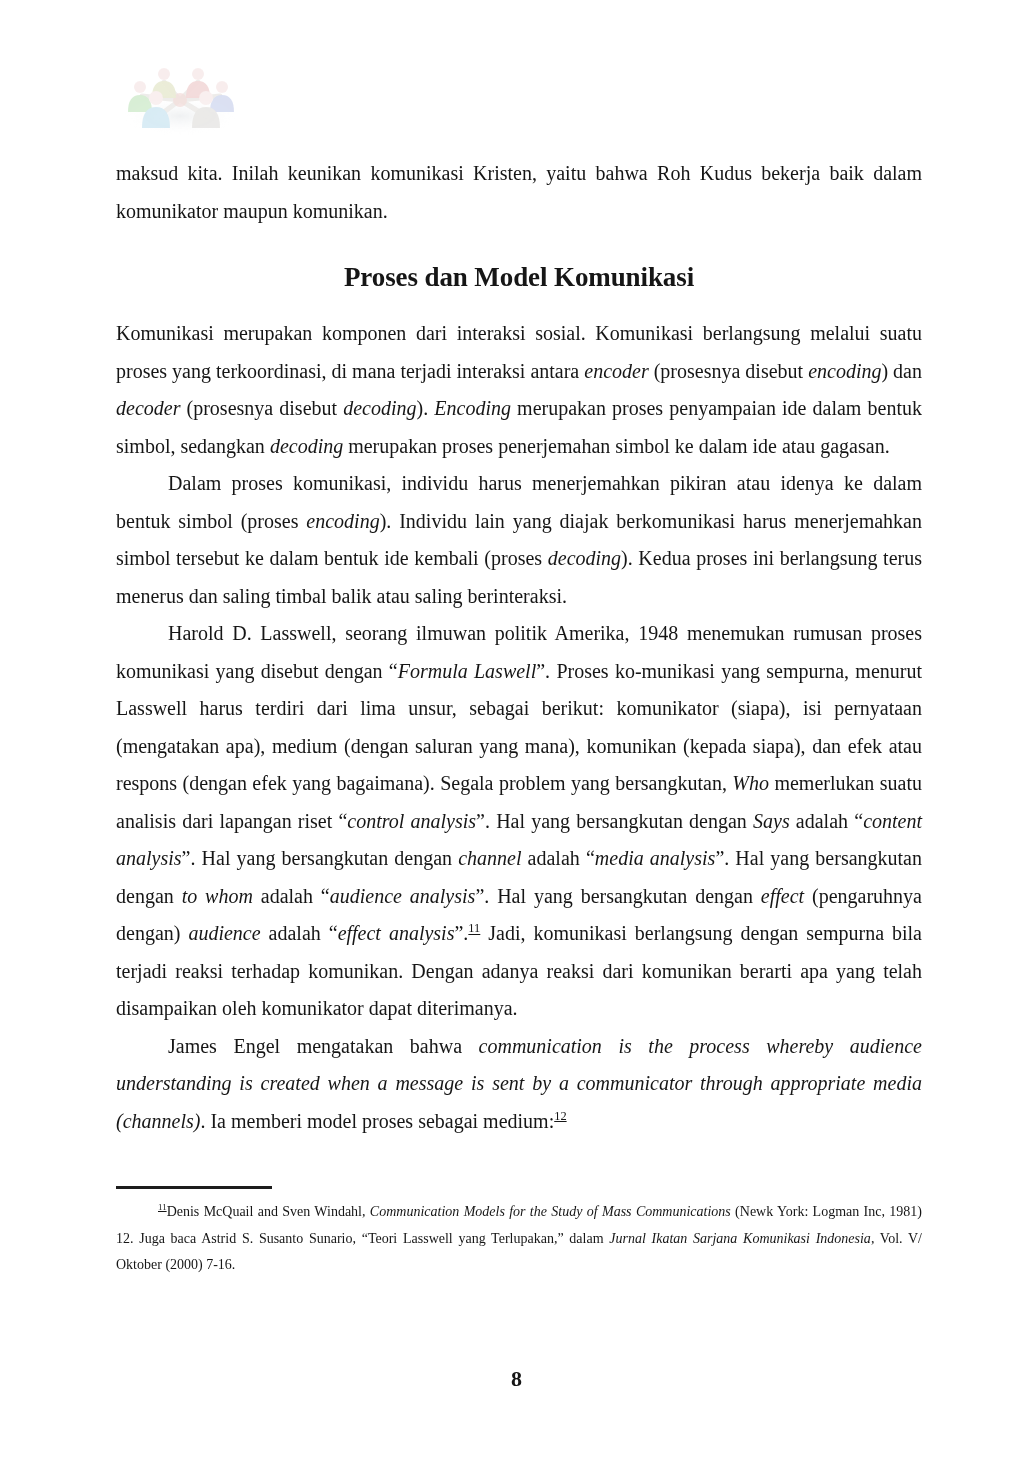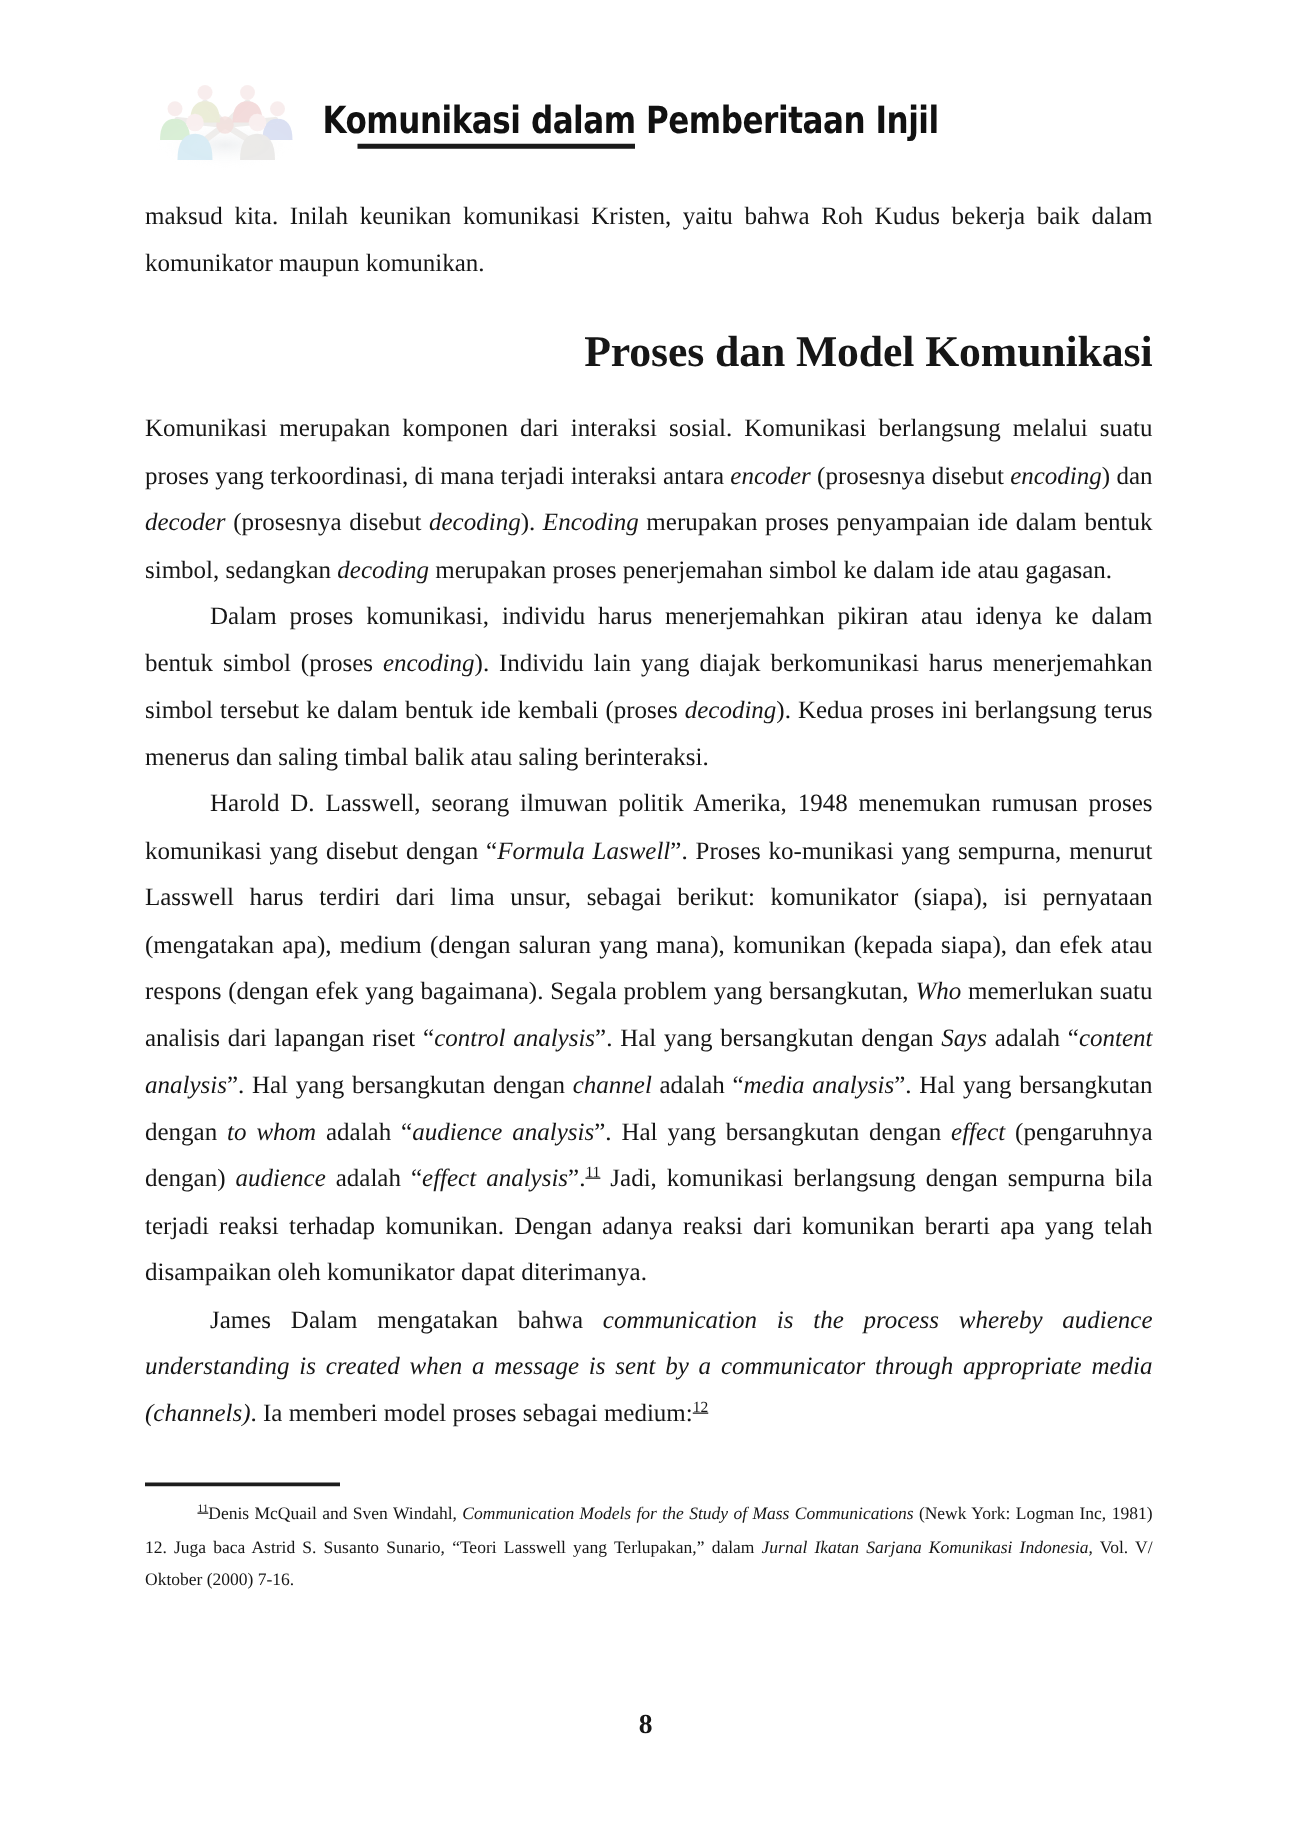--- a/index.html
+++ b/index.html
@@ -72,23 +72,23 @@
     margin: 0 0 0 0;
     font-size: 20px;
     line-height: 37.5px;
     text-align: justify;
     text-justify: inter-word;
     hyphens: manual;
   }
   p.para.indent { text-indent: 52px; }
 
   h2.section-heading {
-    font-size: 35px;
+    font-size: 27px;
     font-weight: bold;
-    text-align: right;
+    text-align: center;
     margin: 31px 0 22px 0;
     letter-spacing: -0.1px;
     line-height: 1.2;
     font-family: Liberation Serif, serif;
   }
 
   i, em { font-style: italic; }
   sup {
     font-size: 0.62em;
     vertical-align: super;
@@ -185,39 +185,35 @@
           <path d="M30 68 q0 -21 14 -21 q14 0 14 21 z" fill="#a9d4e8"></path>
         </g>
 
         <g opacity="0.98">
           <circle cx="94" cy="38" r="7" fill="#f2dcdc"></circle>
           <path d="M80 68 q0 -21 14 -21 q14 0 14 21 z" fill="#d2d0cd"></path>
         </g>
       </svg>
     </div>
 
-    <div class="header-title-wrap">
-      <div class="header-title">Komunikasi dalam Pemberitaan Injil</div>
-      <div class="header-rule"></div>
-    </div>
   </div>
 
   <div class="body">
 
     <p class="para">maksud kita. Inilah keunikan komunikasi Kristen, yaitu bahwa Roh Kudus bekerja baik dalam komunikator maupun komunikan.</p>
 
     <h2 class="section-heading">Proses dan Model Komunikasi</h2>
 
     <p class="para"><span>Komunikasi merupakan komponen dari interaksi sosial. Komunikasi berlangsung melalui suatu proses yang terkoordinasi, di mana terjadi interaksi antara </span><i>encoder</i><span> (prosesnya disebut </span><i>encoding</i><span>) dan </span><i>decoder</i><span> (prosesnya disebut </span><i>decoding</i><span>). </span><i>Encoding</i><span> merupakan proses penyampaian ide dalam bentuk simbol, sedangkan </span><i>decoding</i><span> merupakan proses penerjemahan simbol ke dalam ide atau gagasan.</span></p>
 
     <p class="para indent"><span>Dalam proses komunikasi, individu harus menerjemahkan pikiran atau idenya ke dalam bentuk simbol (proses </span><i>encoding</i><span>). Individu lain yang diajak berkomunikasi harus menerjemahkan simbol tersebut ke dalam bentuk ide kembali (proses </span><i>decoding</i><span>). Kedua proses ini berlangsung terus menerus dan saling timbal balik atau saling berinteraksi.</span></p>
 
     <p class="para indent"><span>Harold D. Lasswell, seorang ilmuwan politik Amerika, 1948 menemukan rumusan proses komunikasi yang disebut dengan “</span><i>Formula Laswell</i><span>”. Proses ko-munikasi yang sempurna, menurut Lasswell harus terdiri dari lima unsur, sebagai berikut: komunikator (siapa), isi pernyataan (mengatakan apa), medium (dengan saluran yang mana), komunikan (kepada siapa), dan efek atau respons (dengan efek yang bagaimana). Segala problem yang bersangkutan, </span><i>Who</i><span> memerlukan suatu analisis dari lapangan riset “</span><i>control analysis</i><span>”. Hal yang bersangkutan dengan </span><i>Says</i><span> adalah “</span><i>content analysis</i><span>”. Hal yang bersangkutan dengan </span><i>channel</i><span> adalah “</span><i>media analysis</i><span>”. Hal yang bersangkutan dengan </span><i>to whom</i><span> adalah “</span><i>audience analysis</i><span>”. Hal yang bersangkutan dengan </span><i>effect</i><span> (pengaruhnya dengan) </span><i>audience</i><span> adalah “</span><i>effect analysis</i><span>”.</span><sup>11</sup><span> Jadi, komunikasi berlangsung dengan sempurna bila terjadi reaksi terhadap komunikan. Dengan adanya reaksi dari komunikan berarti apa yang telah disampaikan oleh komunikator dapat diterimanya.</span></p>
 
-    <p class="para indent"><span>James Dalam mengatakan bahwa </span><i>communication is the process whereby audience understanding is created when a message is sent by a communicator through appropriate media (channels)</i><span>. Ia memberi model proses sebagai medium:</span><sup>12</sup></p>
+    <p class="para indent"><span>James Engel mengatakan bahwa </span><i>communication is the process whereby audience understanding is created when a message is sent by a communicator through appropriate media (channels)</i><span>. Ia memberi model proses sebagai medium:</span><sup>12</sup></p>
 
   </div>
 
   <div class="footnote-area">
     <div class="footnote-rule"></div>
 
     <p class="footnote"><sup>11</sup><span>Denis McQuail and Sven Windahl, </span><i>Communication Models for the Study of Mass Communications</i><span> (Newk York: Logman Inc, 1981) 12. Juga baca Astrid S. Susanto Sunario, “Teori Lasswell yang Terlupakan,” dalam </span><i>Jurnal Ikatan Sarjana Komunikasi Indonesia</i><span>, Vol. V/ Oktober (2000) 7-16.</span></p>
 
   </div>
 

